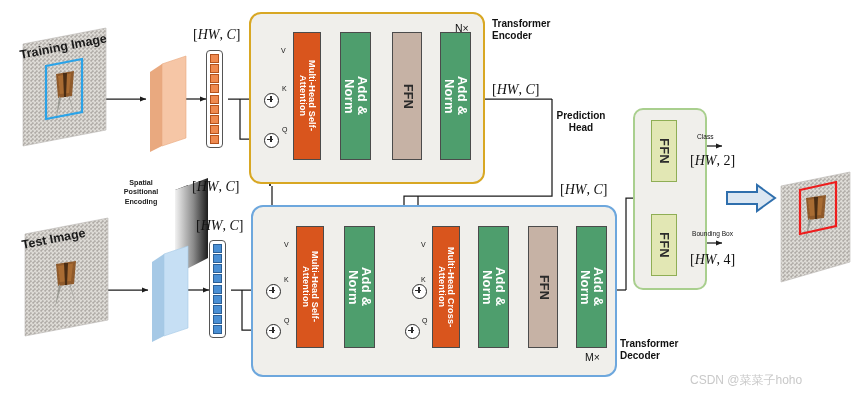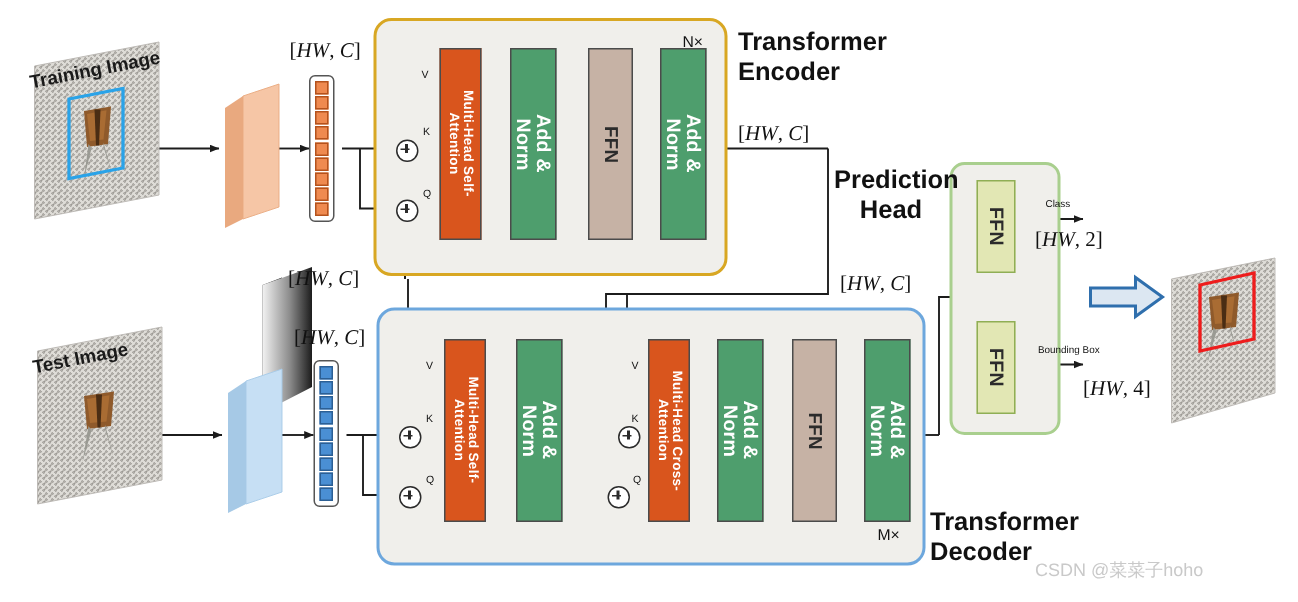--- a/index.html
+++ b/index.html
@@ -27,21 +27,21 @@
   .blk.ffnY{background:#e2e7b4;border:1.5px solid #8fae55;}
   .blk.ffnY span{font-size:13px;font-weight:700;color:#2b2b2b;}
   .blk.orange span{font-size:9px;font-weight:700;}
   .blk.green span{font-size:13px;}
   .blk.tan span{font-size:12.5px;}
 
   
   .tex{position:absolute;font-family:"Liberation Serif",serif;font-size:14px;
        color:#111;white-space:nowrap;}
   .tex i{font-style:italic;}
-  .ttl{position:absolute;font-weight:700;font-size:17px;color:#111;
+  .ttl{position:absolute;font-weight:700;font-size:10px;color:#111;
        text-align:center;line-height:1.18;white-space:pre-line;}
   .smlab{position:absolute;font-size:7.2px;font-weight:700;color:#222;
          text-align:center;line-height:1.3;white-space:pre-line;}
   .qkv{position:absolute;font-size:7px;color:#111;font-weight:400;}
   .nx{position:absolute;font-size:10.5px;color:#111;font-weight:400;}
   .arrlab{position:absolute;font-size:6.6px;color:#111;white-space:nowrap;}
   .imglab{position:absolute;font-weight:700;font-size:12.5px;color:#1a1a1a;
           white-space:nowrap;}
   .watermark{position:absolute;font-size:12px;color:#c9c9c9;white-space:nowrap;}
 
@@ -340,30 +340,33 @@
   <div class="ttl" style="left:620px;top:338px;width:110px;text-align:left;">Transformer
 Decoder</div>
 
   <div class="head-box" style="position:absolute;left:633px;top:108px;width:70px;height:178px;"></div>
   <div class="blk ffnY" style="left:651px;top:120px;width:26px;height:62px;">
     <span>FFN</span>
   </div>
   <div class="blk ffnY" style="left:651px;top:214px;width:26px;height:62px;">
     <span>FFN</span>
   </div>
-  <div class="ttl" style="left:556px;top:110px;width:76px;text-align:center;">Prediction
+  <div class="ttl" style="left:543px;top:110px;width:76px;text-align:center;">Prediction
 Head</div>
 
+  <div class="smlab" style="left:114px;top:178px;width:54px;">Spatial
+Positional
+Encoding</div>
 
   <div class="tex" style="left:193px;top:27px;">[<i>HW</i>, <i>C</i>]</div>
   <div class="tex" style="left:192px;top:179px;">[<i>HW</i>, <i>C</i>]</div>
   <div class="tex" style="left:196px;top:218px;">[<i>HW</i>, <i>C</i>]</div>
   <div class="tex" style="left:492px;top:82px;">[<i>HW</i>, <i>C</i>]</div>
   <div class="tex" style="left:560px;top:182px;">[<i>HW</i>, <i>C</i>]</div>
   <div class="tex" style="left:690px;top:153px;">[<i>HW</i>, 2]</div>
-  <div class="tex" style="left:690px;top:252px;margin-left:32px;">[<i>HW</i>, 4]</div>
+  <div class="tex" style="left:690px;top:252px;">[<i>HW</i>, 4]</div>
 
   <div class="arrlab" style="left:697px;top:133px;">Class</div>
   <div class="arrlab" style="left:692px;top:230px;">Bounding Box</div>
 
   <div class="watermark" style="left:690px;top:372px;">CSDN @菜菜子hoho</div>
 
 </div>
 
 </body></html>

